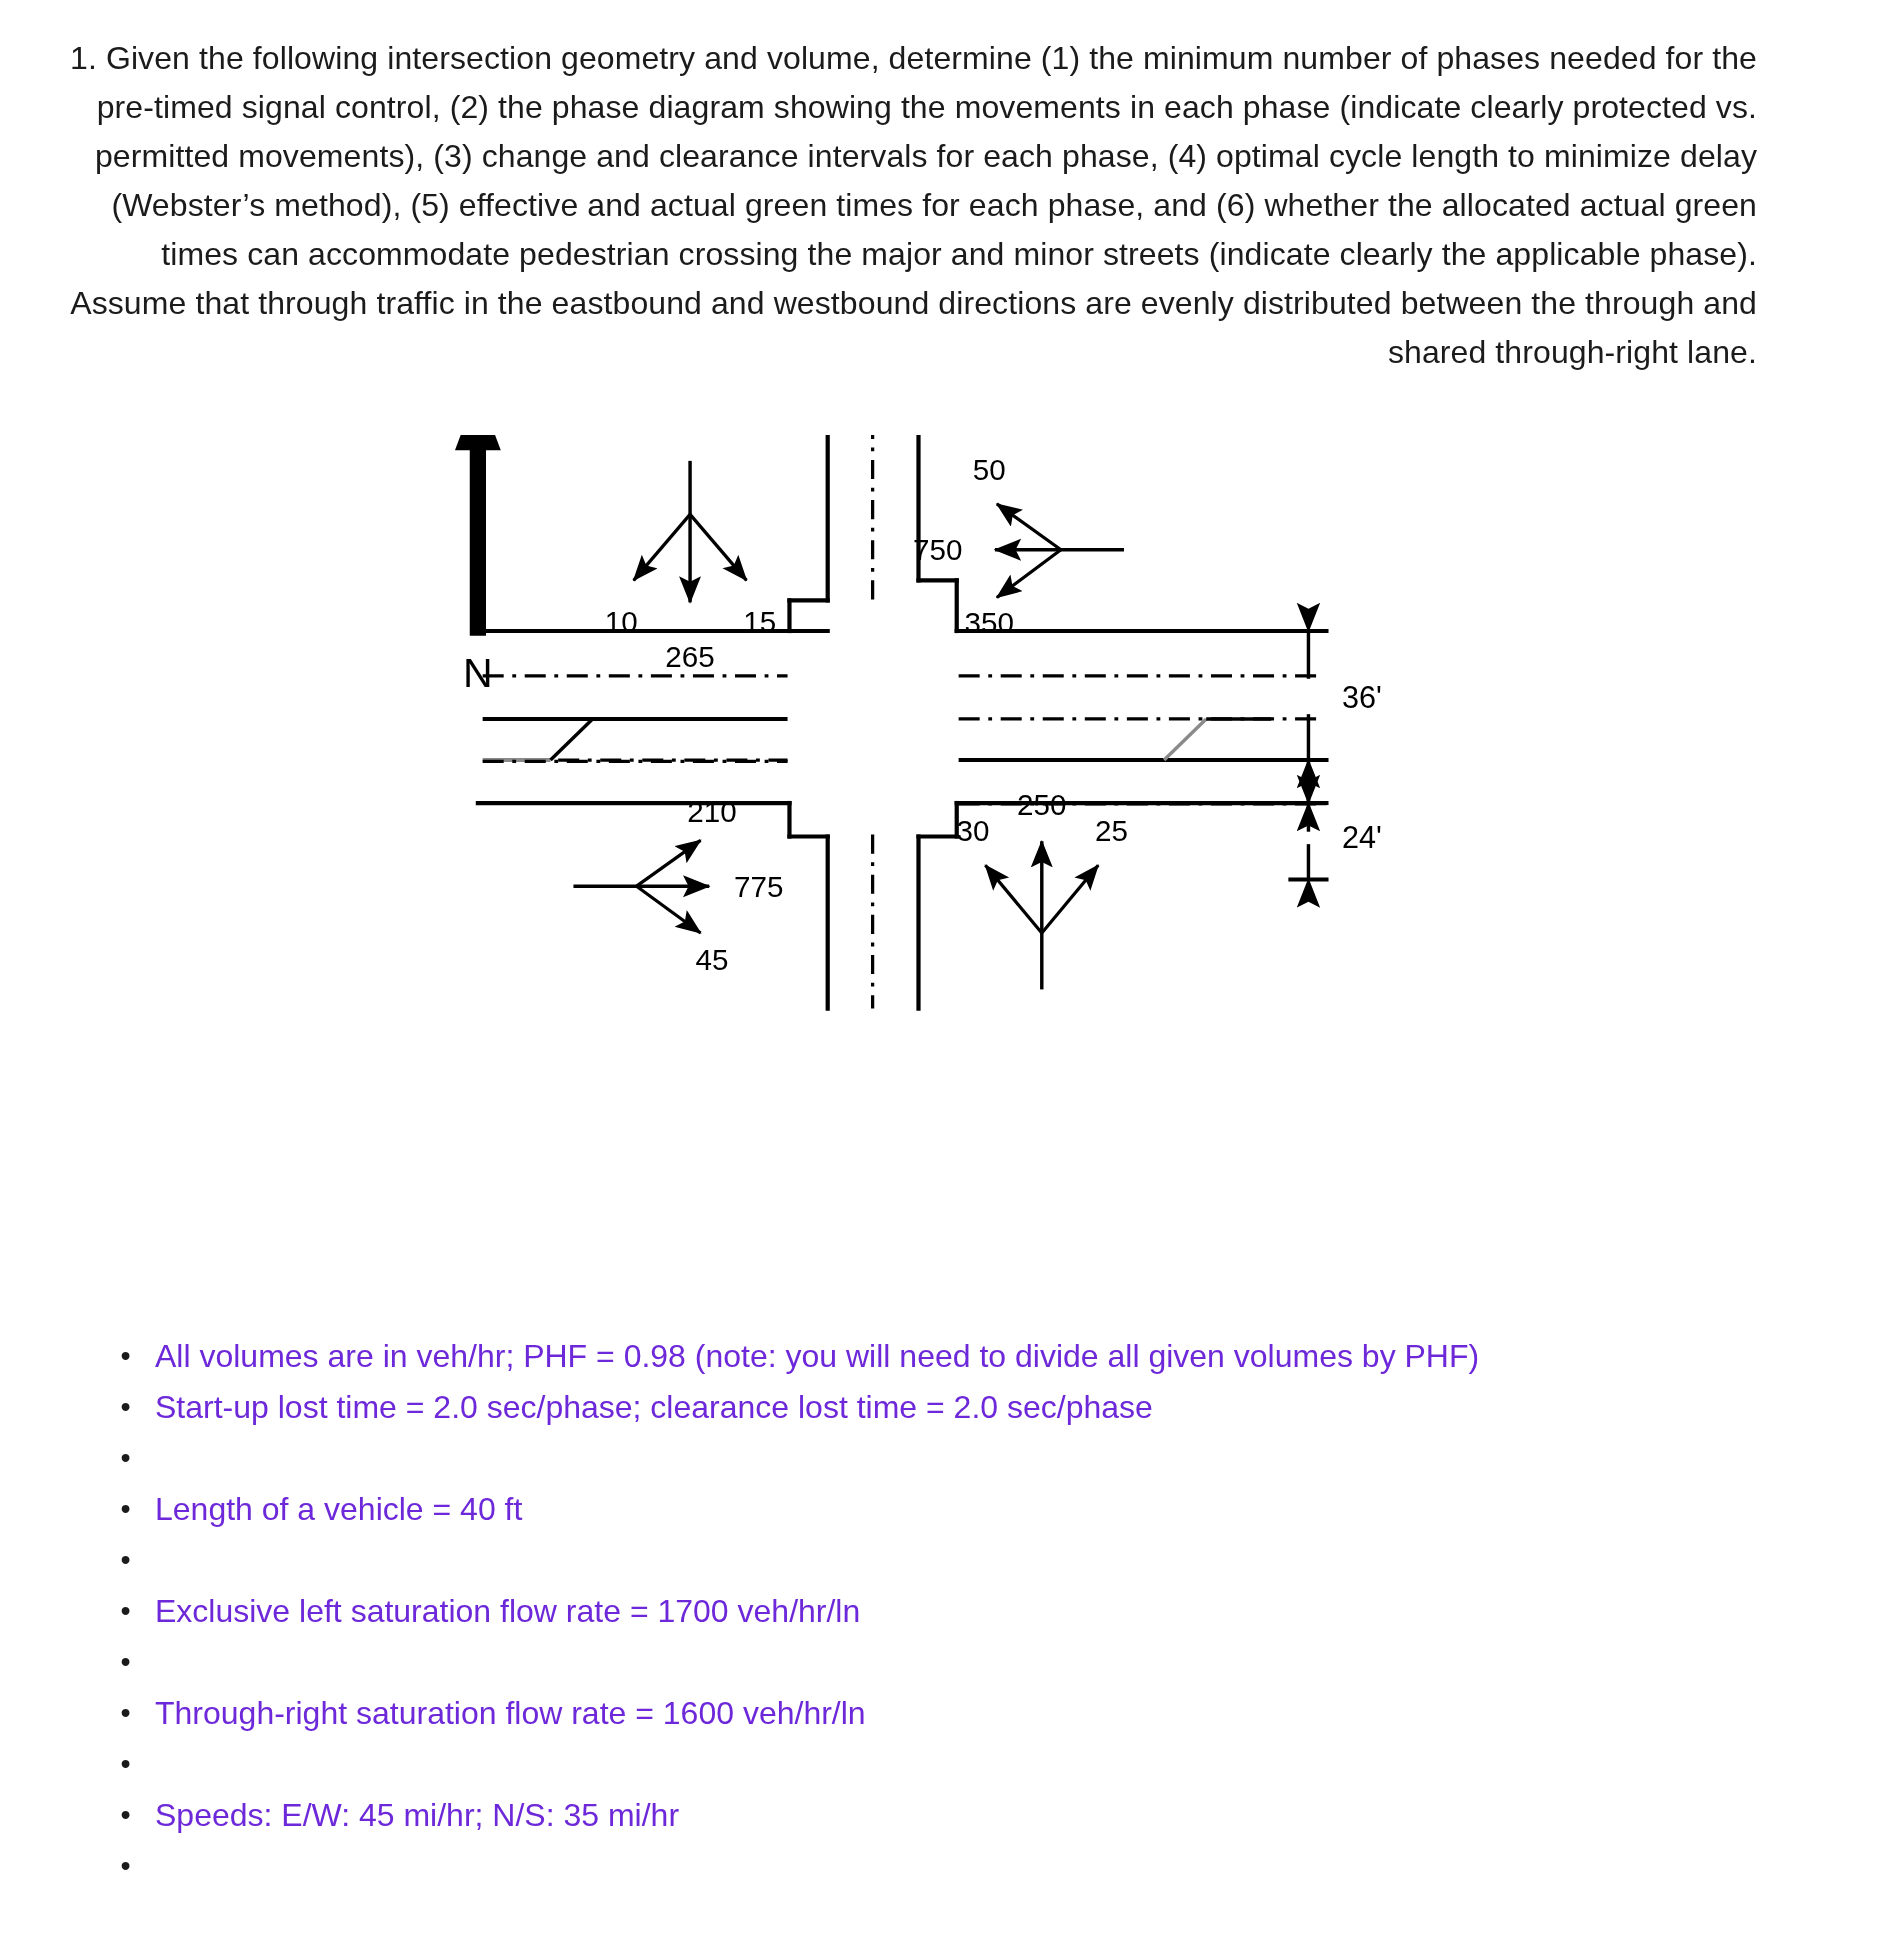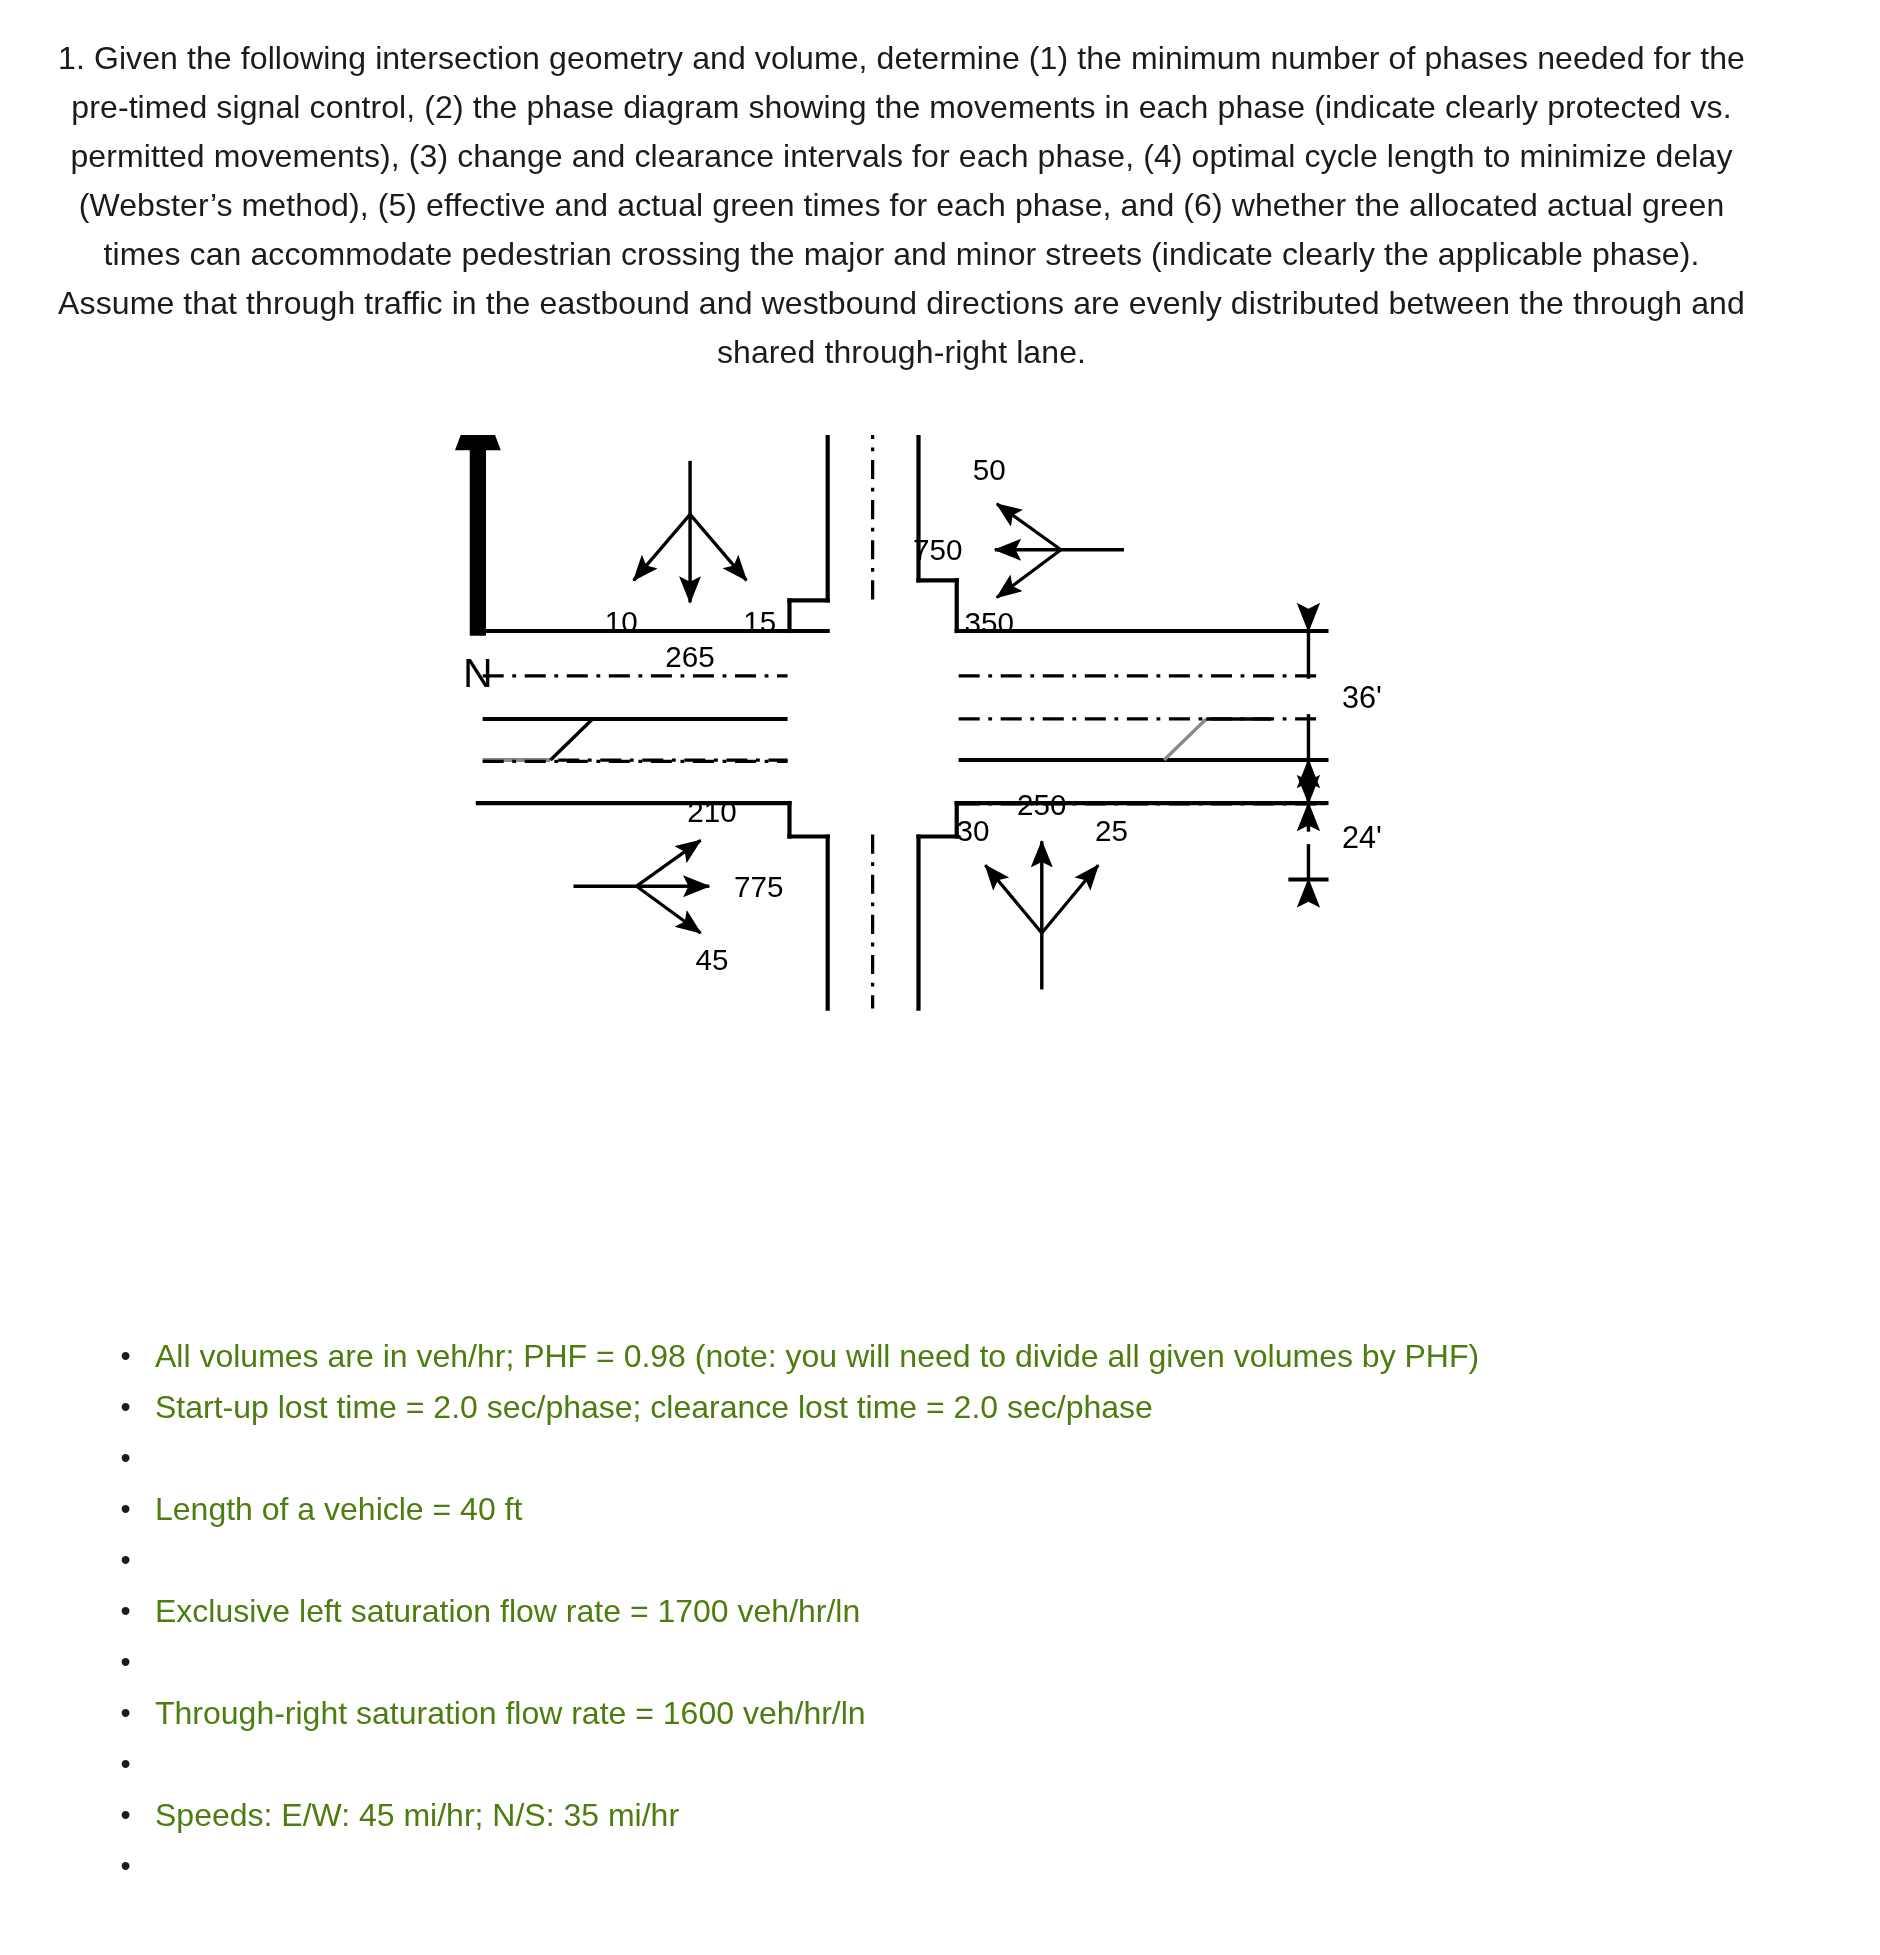--- a/index.html
+++ b/index.html
@@ -24,21 +24,21 @@
   }
   .prompt {
     position: absolute;
     left: 46px;
     top: 34px;
     width: 1711px;
     font-size: 32px;
     line-height: 49px;
     color: #1b1b1b;
     letter-spacing: 0.1px;
-    text-align: center;
+    text-align: right;
   }
   .diagram-wrap {
     position: absolute;
     left: 0px;
     top: 435px;
     width: 1880px;
     height: 889px;
   }
   .notes {
     position: absolute;
@@ -55,21 +55,21 @@
     width: 59px;
     flex: 0 0 59px;
     font-size: 29px;
     line-height: 51px;
     text-align: center;
     color: #1b1b1b;
   }
   .note-text {
     font-size: 32px;
     line-height: 51px;
-    color: #4d7c0f;
+    color: #6d28d9;
     white-space: nowrap;
   }
   .note-text sup {
     font-size: 20px;
     vertical-align: super;
     line-height: 0;
   }
   svg { display: block; }
   text { font-family: "Liberation Sans", sans-serif; fill: #000000; }
 </style>

